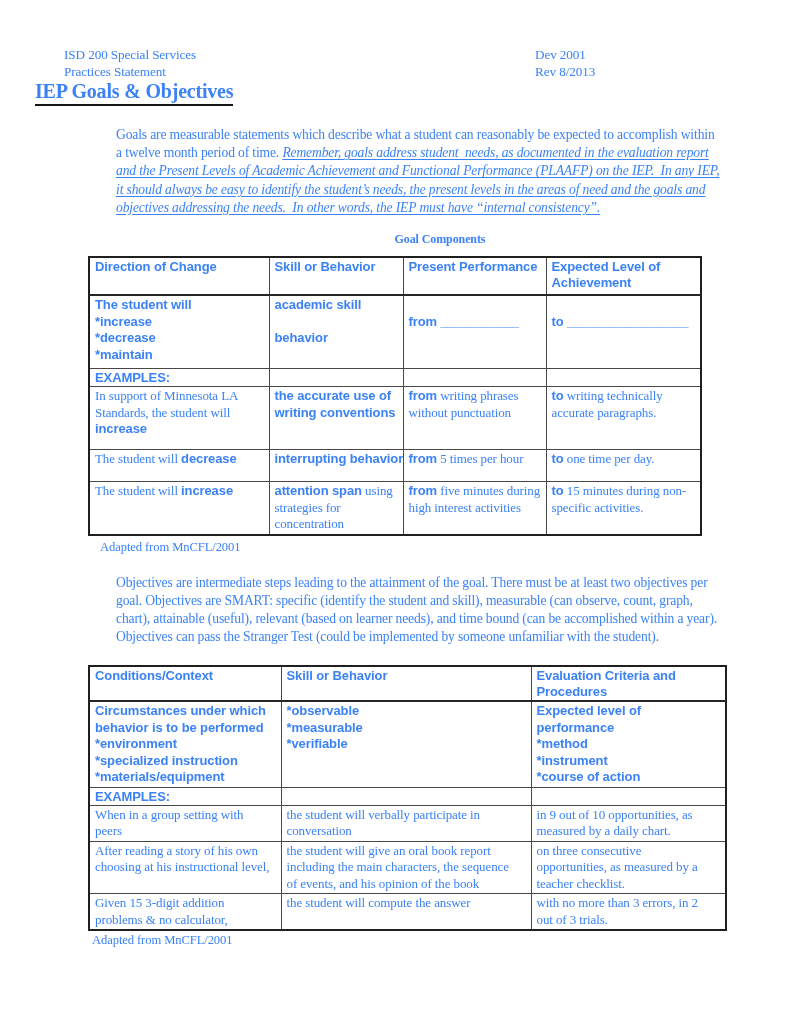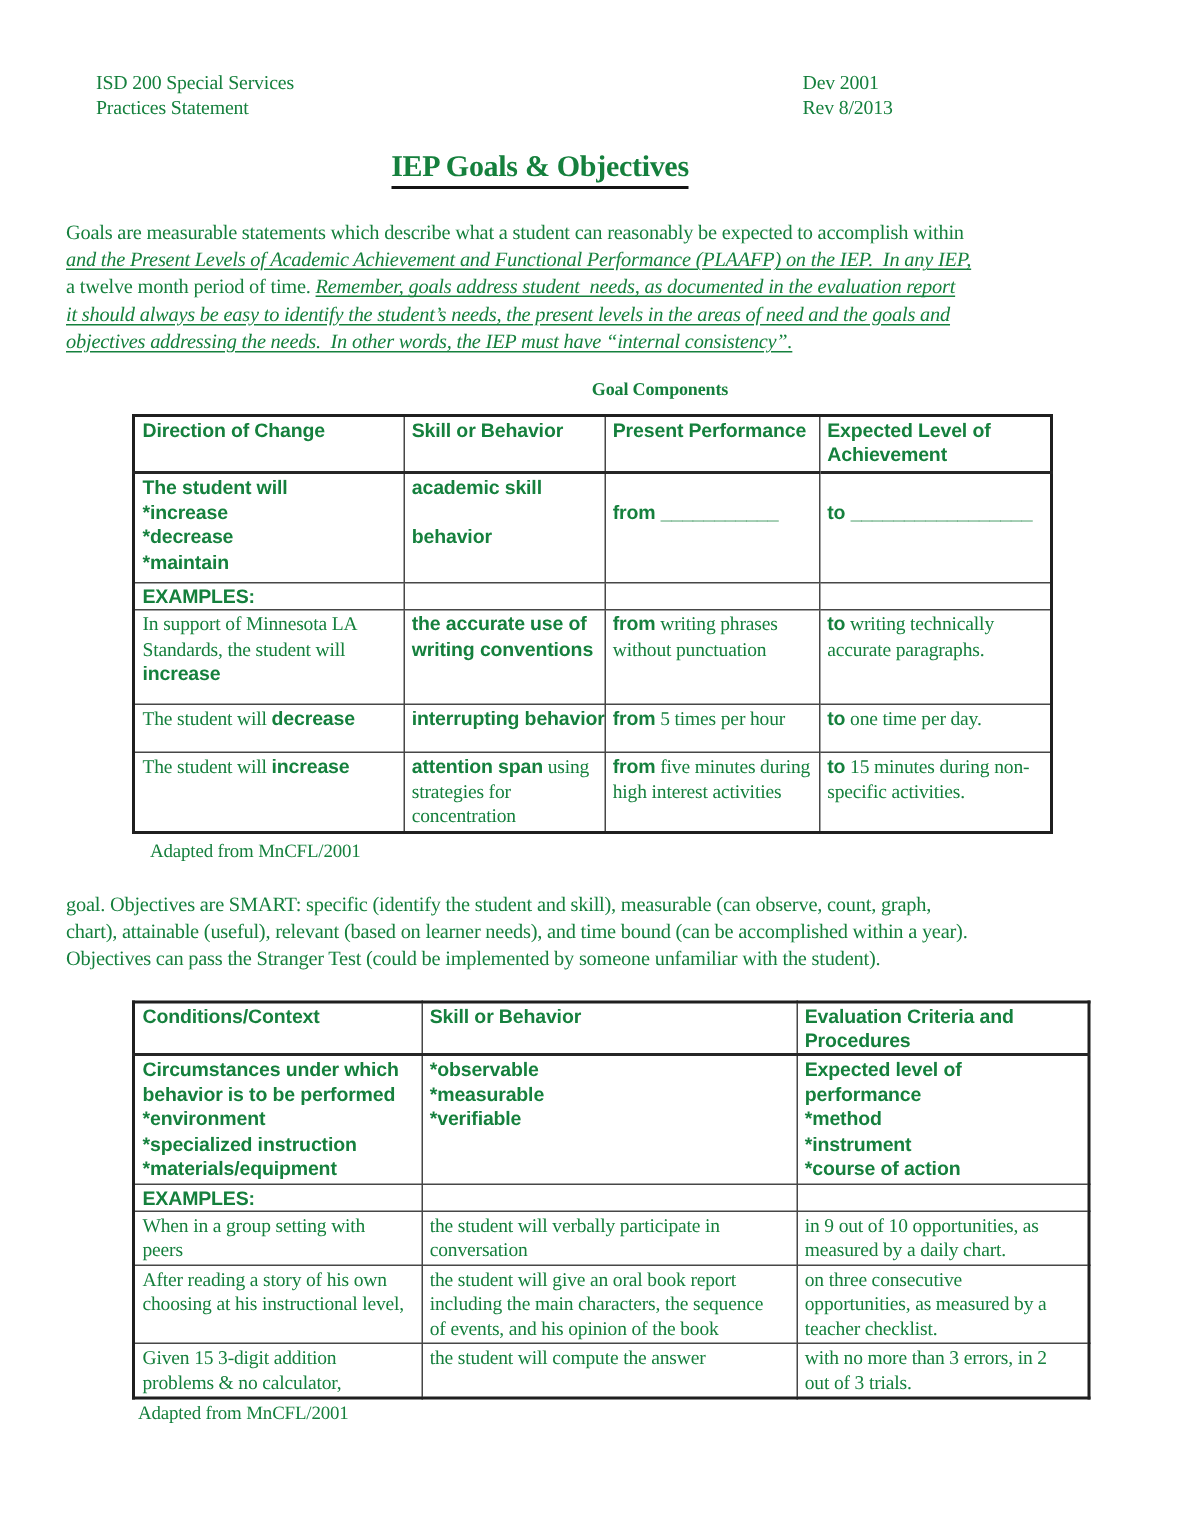--- a/index.html
+++ b/index.html
@@ -1,24 +1,24 @@
 <!DOCTYPE html>
 <html><head>
 <meta charset="utf-8">
 <style>
   html,body{margin:0;padding:0;background:#fff;}
-  .page{position:relative;width:791px;height:1024px;background:#ffffff;color:#15803d;
+  .page{position:relative;width:791px;height:1024px;background:#ffffff;color:#3b82f6;
         font-family:"Liberation Serif",serif;overflow:hidden;}
   .hdr{position:absolute;top:46px;font-size:13.2px;line-height:17px;letter-spacing:-0.1px;}
   .hdr-left{left:64px;}
   .hdr-right{left:535px;}
-  .title-wrap{padding-top:100px;margin-left:35px;width:650px;text-align:center;}
+  .title-wrap{padding-top:80px;margin-left:35px;width:650px;text-align:left;}
   .doc-title{display:inline-block;font-size:20px;font-weight:700;
              border-bottom:2.5px solid #141414;padding-bottom:1px;letter-spacing:-0.2px;}
-  .para{margin-left:44px;width:630px;font-size:13.6px;letter-spacing:-0.15px;}
+  .para{margin-left:116px;width:630px;font-size:13.6px;letter-spacing:-0.15px;}
   .para .ln{line-height:18.2px;}
   .intro{margin-top:20px;}
   .para2{margin-top:19px;}
   .sec-h{font-size:12px;font-weight:700;letter-spacing:-0.1px;text-align:center;}
   .h1{margin:15px 0 0 89px;}
   .h2{margin:13px 0 0 89px;}
   .ln{white-space:pre;}
   .ln .em{font-style:italic;text-decoration:underline;text-underline-offset:2px;}
   .tbl{border-collapse:collapse;table-layout:fixed;border:2px solid #1f1f1f;}
   .tbl th,.tbl td{border:1.5px solid #474747;vertical-align:top;padding:1px 5px;
@@ -60,22 +60,22 @@
     <div>Dev 2001</div>
     <div>Rev 8/2013</div>
   </div>
 
   <div class="title-wrap">
     <span class="doc-title">IEP Goals &amp; Objectives</span>
   </div>
 
   <div class="para intro">
       <div class="ln"><span class="t">Goals are measurable statements which describe what a student can reasonably be expected to accomplish within</span></div>
+      <div class="ln"><span class="t">a twelve month period of time. </span><span class="em">Remember, goals address student  needs, as documented in the evaluation report</span></div>
       <div class="ln"><span class="em">and the Present Levels of Academic Achievement and Functional Performance (PLAAFP) on the IEP.  In any IEP,</span></div>
-      <div class="ln"><span class="t">a twelve month period of time. </span><span class="em">Remember, goals address student  needs, as documented in the evaluation report</span></div>
       <div class="ln"><span class="em">it should always be easy to identify the student’s needs, the present levels in the areas of need and the goals and</span></div>
       <div class="ln"><span class="em">objectives addressing the needs.  In other words, the IEP must have “internal consistency”.</span></div>
     </div>
 
   <div class="sec-h h1">Goal Components</div>
 
   <table class="tbl t-goal">
     <colgroup>
         <col class="gc1">
         <col class="gc2">
@@ -169,20 +169,21 @@
           <td>
             <div class="ln"><span class="b">to</span><span class="t"> 15 minutes during non-</span></div>
             <div class="ln"><span class="t">specific activities.</span></div>
           </td>
         </tr>
       </tbody>
   </table>
   <div class="cap cap1">Adapted from MnCFL/2001</div>
 
   <div class="para para2">
+      <div class="ln"><span class="t">Objectives are intermediate steps leading to the attainment of the goal. There must be at least two objectives per</span></div>
       <div class="ln"><span class="t">goal. Objectives are SMART: specific (identify the student and skill), measurable (can observe, count, graph,</span></div>
       <div class="ln"><span class="t">chart), attainable (useful), relevant (based on learner needs), and time bound (can be accomplished within a year).</span></div>
       <div class="ln"><span class="t">Objectives can pass the Stranger Test (could be implemented by someone unfamiliar with the student).</span></div>
     </div>
 
 
   <table class="tbl t-obj">
     <colgroup>
         <col class="oc1">
         <col class="oc2">

